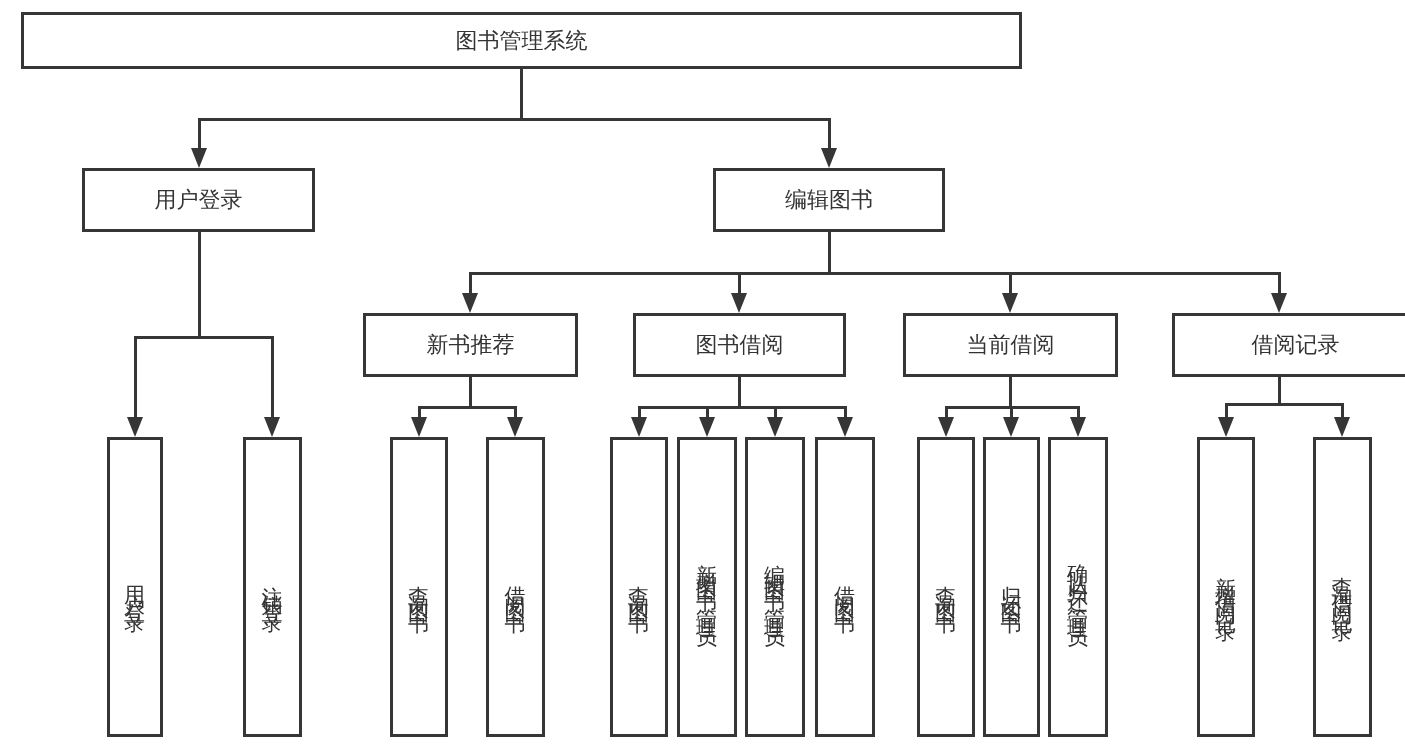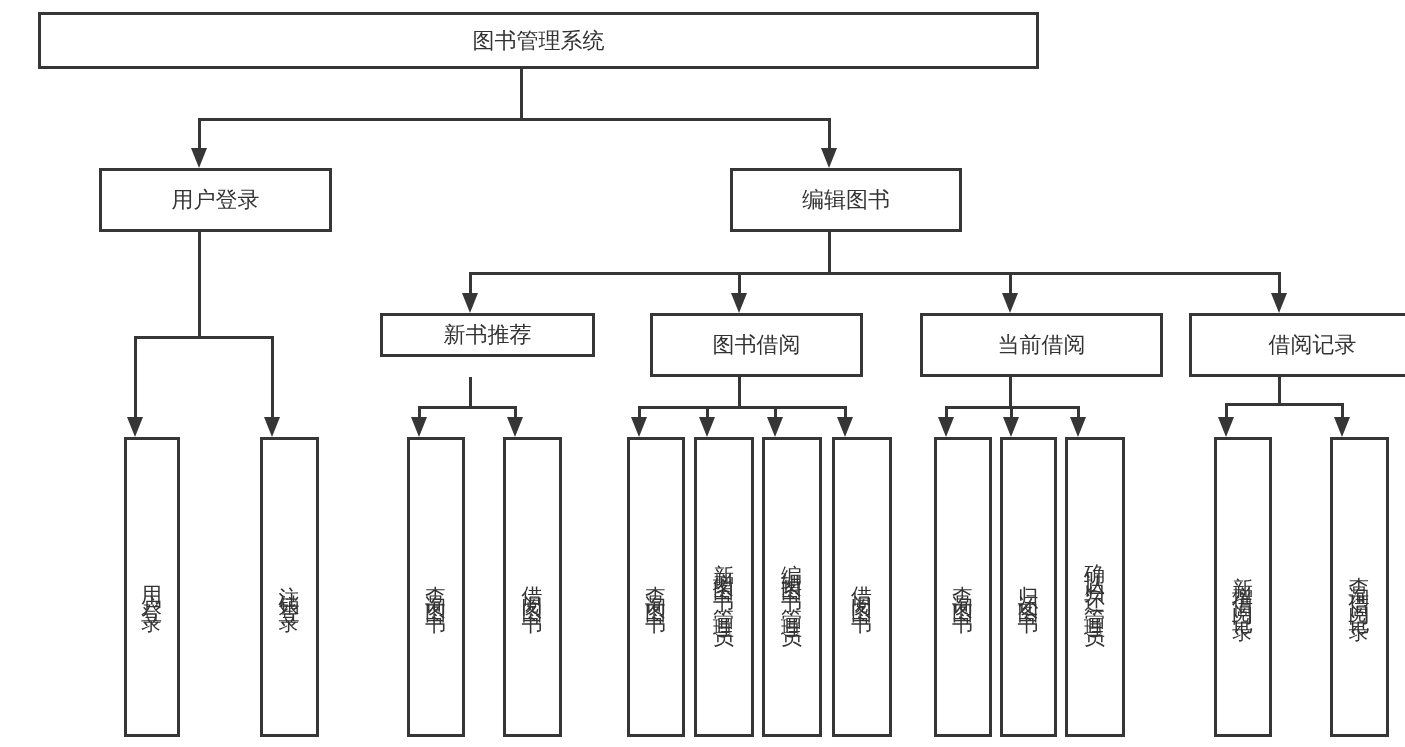--- a/index.html
+++ b/index.html
@@ -3,21 +3,21 @@
 <meta charset="utf-8">
 <style>
   html,body{margin:0;padding:0;background:#fff;}
   #canvas{
     position:relative;width:1405px;height:747px;background:#ffffff;overflow:hidden;
     font-family:"Liberation Sans",sans-serif;
   }
   .box{
     position:absolute;box-sizing:border-box;background:#fff;
     border:3px solid #363636;display:flex;align-items:center;justify-content:center;
-    font-size:22px;color:#333333;white-space:nowrap;margin-left:17px;
+    font-size:22px;color:#333333;white-space:nowrap;
   }
   .leaf .vtext{
     writing-mode:vertical-rl;text-orientation:mixed;
     font-size:21px;line-height:1;letter-spacing:9px;color:#333333;
   }
   .h,.v{position:absolute;background:#363636;}
   .h{height:3px;}
   .v{width:3px;}
   .arw{
     position:absolute;width:0;height:0;
@@ -38,27 +38,27 @@
     <span>图书管理系统</span>
   </div>
 
   <div class="box" style="left:82px;top:168px;width:233px;height:64px;">
     <span>用户登录</span>
   </div>
   <div class="box" style="left:713px;top:168px;width:232px;height:64px;">
     <span>编辑图书</span>
   </div>
 
-  <div class="box" style="left:363px;top:313px;width:215px;height:44px;">
+  <div class="box" style="left:363px;top:313px;width:215px;height:64px;">
     <span>新书推荐</span>
   </div>
   <div class="box" style="left:633px;top:313px;width:213px;height:64px;">
     <span>图书借阅</span>
   </div>
-  <div class="box" style="left:903px;top:313px;width:243px;height:64px;">
+  <div class="box" style="left:903px;top:313px;width:215px;height:64px;">
     <span>当前借阅</span>
   </div>
   <div class="box" style="left:1172px;top:313px;width:247px;height:64px;">
     <span>借阅记录</span>
   </div>
 
   <div class="box leaf" style="left:107px;top:437px;width:56px;height:300px;">
     <span class="vtext">用户登录</span>
   </div>
   <div class="box leaf" style="left:243px;top:437px;width:59px;height:300px;">

